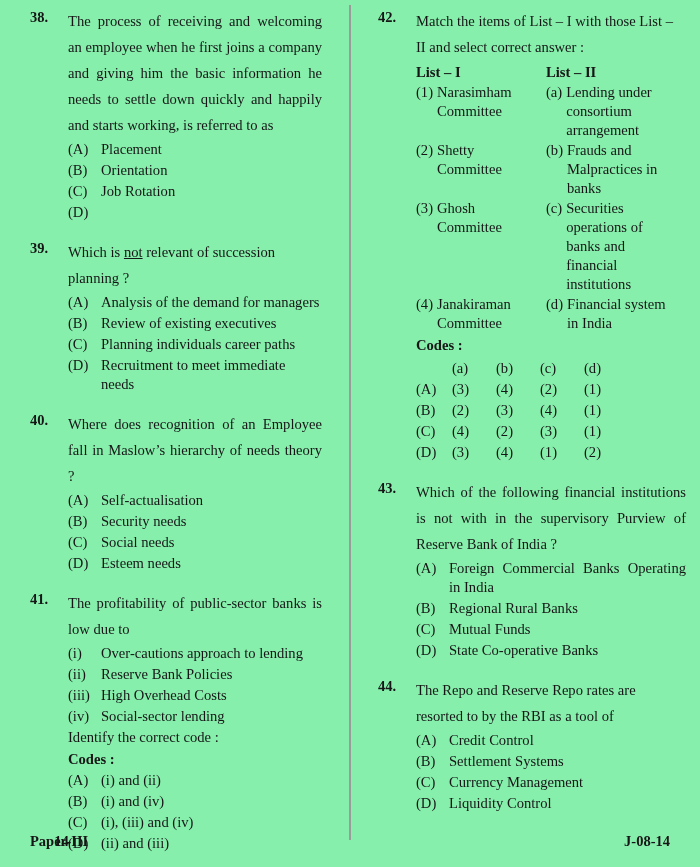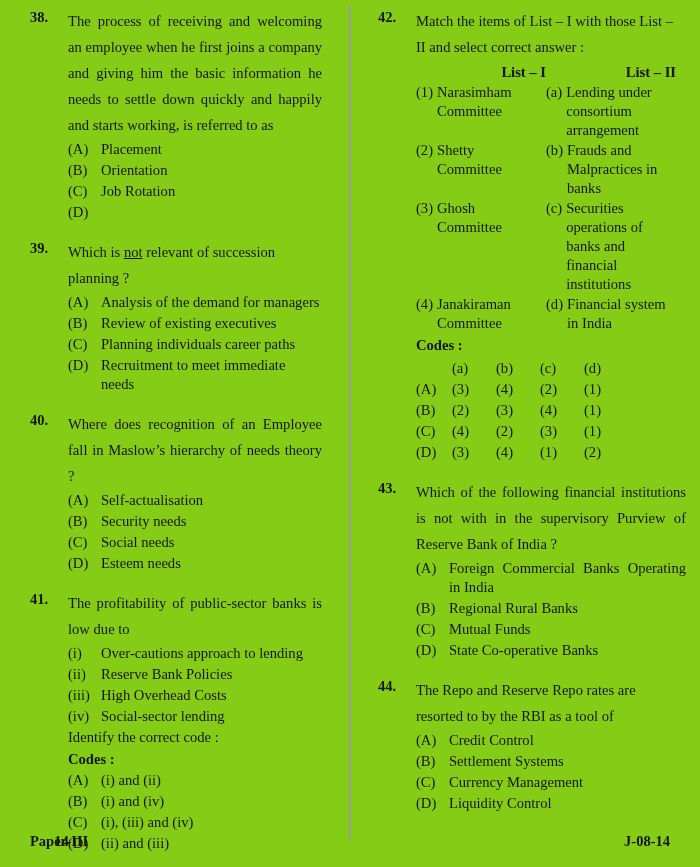--- a/index.html
+++ b/index.html
@@ -13,21 +13,21 @@
     background: #ffffff;
     font-family: "Liberation Serif", "DejaVu Serif", serif;
     color: #161616;
     overflow: hidden;
   }
   .page {
     position: relative;
     width: 700px;
     height: 867px;
     box-sizing: border-box;
-    background: #84cc16;
+    background: #86efac;
   }
   .divider {
     position: absolute;
     left: 349px;
     top: 5px;
     width: 2px;
     height: 835px;
     background: #9b9b9b;
   }
   .columns {
@@ -117,21 +117,21 @@
   
   .match-head {
     display: flex;
     margin-top: 3px;
     margin-bottom: 1px;
   }
   .match-head .mh {
     font-weight: bold;
     font-size: 14.6px;
     line-height: 19px;
-    text-align: right;
+    text-align: left;
   }
   .mh-1 { width: 130px; }
   .mh-2 { width: 130px; }
   .match-row {
     display: flex;
     margin-top: 1px;
   }
   .match-cell {
     font-size: 14.6px;
     line-height: 19px;

